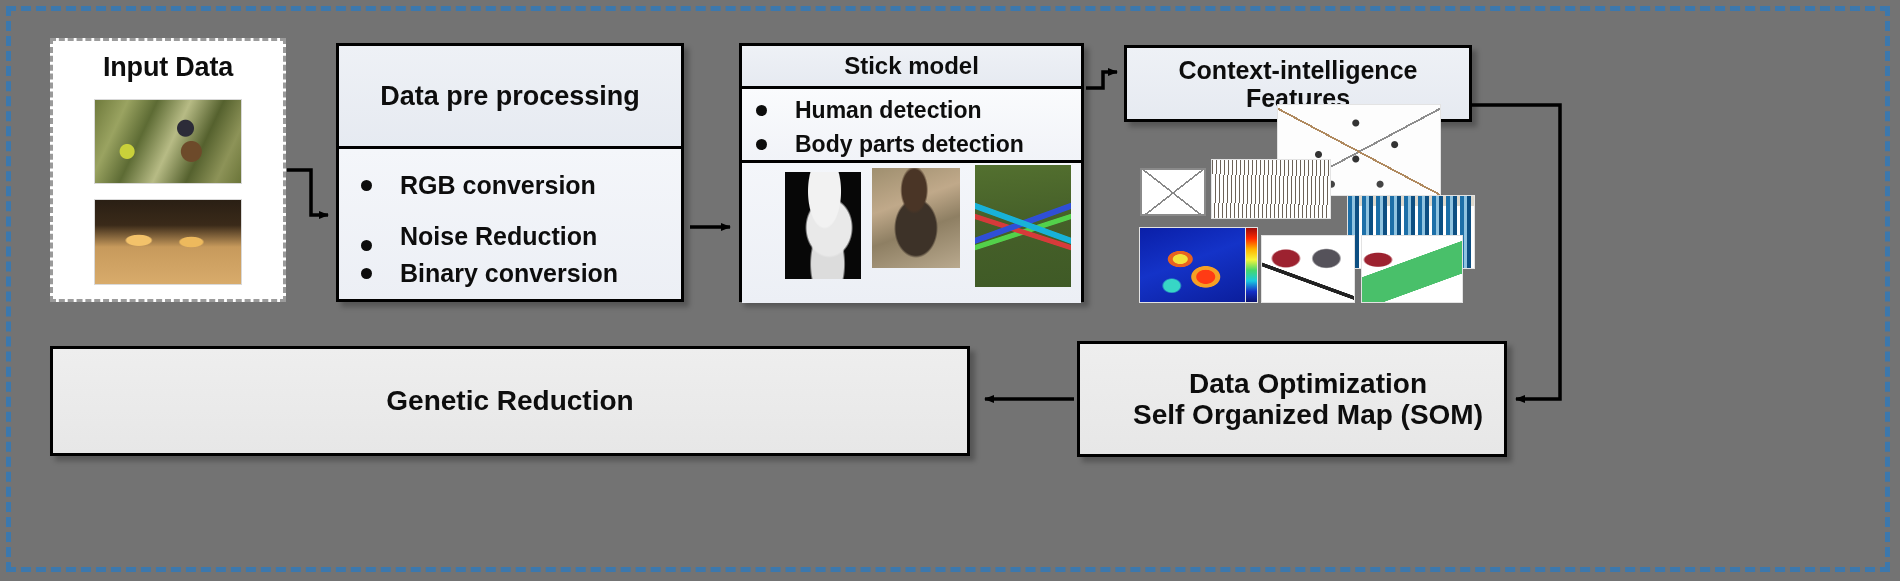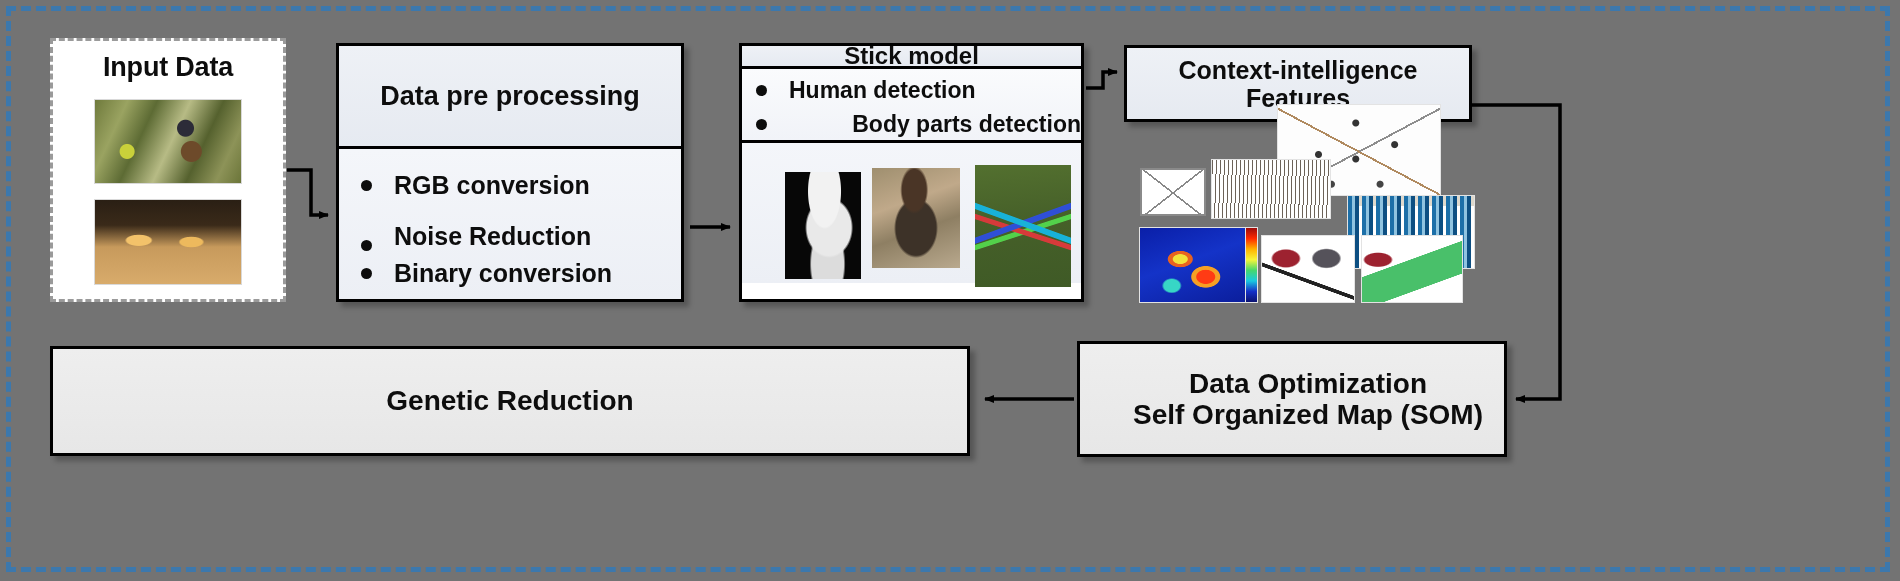--- a/index.html
+++ b/index.html
@@ -25,21 +25,21 @@
     font-weight:bold;color:#0d0d0d;text-align:center;line-height:1.12;
   }
   .box .body{
     box-sizing:border-box;width:100%;
     background:linear-gradient(180deg,#f4f6fa 0%,#eceff5 100%);
   }
   .sep{border-top:3px solid #000;}
 
   ul.bullets{list-style:none;margin:0;padding:0;}
   ul.bullets li{
-    display:flex;align-items:center;font-weight:bold;color:#0d0d0d;
+    display:flex;align-items:center;font-weight:bold;color:#0d0d0d;gap:6px;
   }
   ul.bullets li .dot{
     display:inline-block;width:11px;height:11px;border-radius:50%;
     background:#0d0d0d;flex:0 0 auto;margin-right:22px;
   }
 
   
   .input-group{
     position:absolute;left:50px;top:38px;width:236px;height:264px;
     border:3px dashed #9a9a9a;box-sizing:border-box;background:#ffffff;
@@ -186,28 +186,28 @@
         </li>
         <li style="font-size:25px;height:44px;">
           <span class="dot"></span>
           <span>Binary conversion</span>
         </li>
       </ul>
     </div>
   </div>
 
   <div class="box" style="left:739px;top:43px;width:345px;height:259px;">
-    <div class="hdr" style="height:20px;font-size:24px;">Stick model</div>
+    <div class="hdr" style="height:40px;font-size:24px;">Stick model</div>
     <div class="body sep" style="height:74px;padding:4px 0 0 14px;background:linear-gradient(180deg,#fafbfd,#f1f3f8);">
       <ul class="bullets">
         <li style="font-size:23px;height:34px;">
           <span class="dot"></span>
           <span>Human detection</span>
         </li>
-        <li style="font-size:23px;height:34px;justify-content:space-between;">
+        <li style="font-size:23px;height:34px;">
           <span class="dot"></span>
           <span>Body parts detection</span>
         </li>
       </ul>
     </div>
     <div class="body sep" style="height:143px;"></div>
   </div>
   <div class="thumb thumb-sil"></div>
   <div class="thumb thumb-person"></div>
   <div class="thumb thumb-skel"></div>

